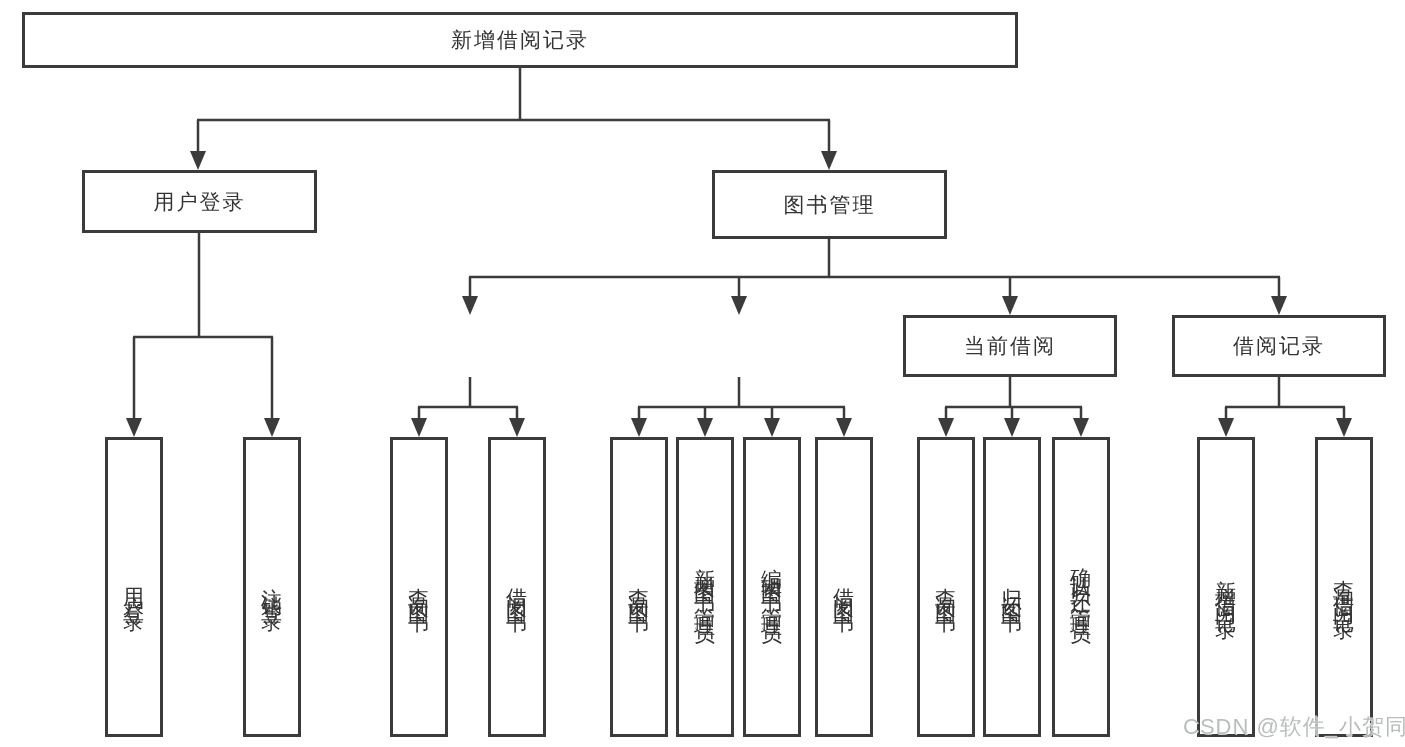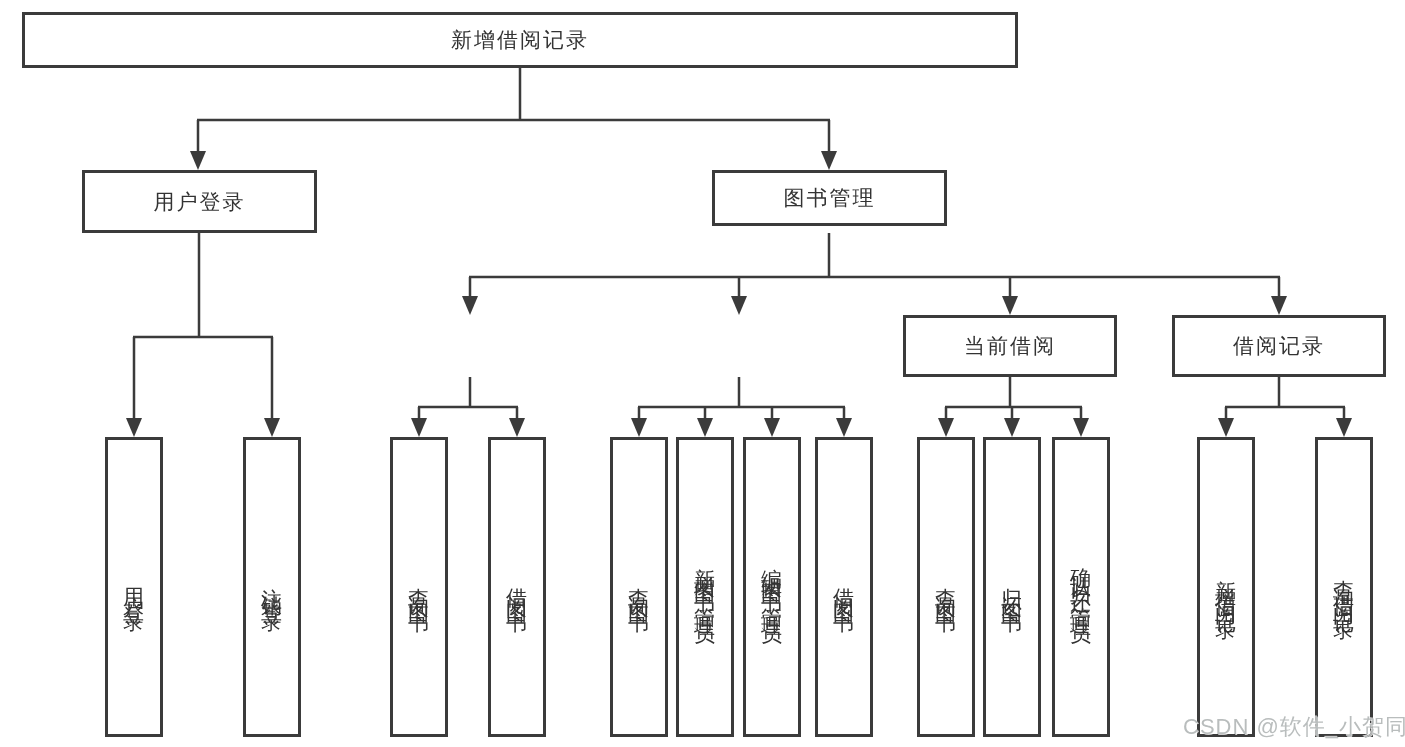--- a/index.html
+++ b/index.html
@@ -125,21 +125,21 @@
         <polygon points="1004,418 1020,418 1012,437" fill="#3b3b3b"></polygon>
         <polygon points="1073,418 1089,418 1081,437" fill="#3b3b3b"></polygon>
         <polygon points="1218,418 1234,418 1226,437" fill="#3b3b3b"></polygon>
         <polygon points="1336,418 1352,418 1344,437" fill="#3b3b3b"></polygon>
       </g>
   </svg>
 
   <div class="node" style="left:22px; top:12px; width:996px; height:56px;">新增借阅记录</div>
 
   <div class="node" style="left:82px; top:170px; width:235px; height:63px;">用户登录</div>
-  <div class="node" style="left:712px; top:170px; width:235px; height:56px;">图书管理</div>
+  <div class="node" style="left:712px; top:170px; width:235px; height:69px;">图书管理</div>
 
   <div class="node" style="left:903px; top:315px; width:214px; height:62px;">当前借阅</div>
   <div class="node" style="left:1172px; top:315px; width:214px; height:62px;">借阅记录</div>
 
   <div class="leaf" style="left:105px;">用户登录</div>
   <div class="leaf" style="left:243px;">注销登录</div>
   <div class="leaf" style="left:390px;">查询图书</div>
   <div class="leaf" style="left:488px;">借阅图书</div>
   <div class="leaf" style="left:610px;">查询图书</div>
   <div class="leaf" style="left:676px;">新增图书（管理员）</div>

